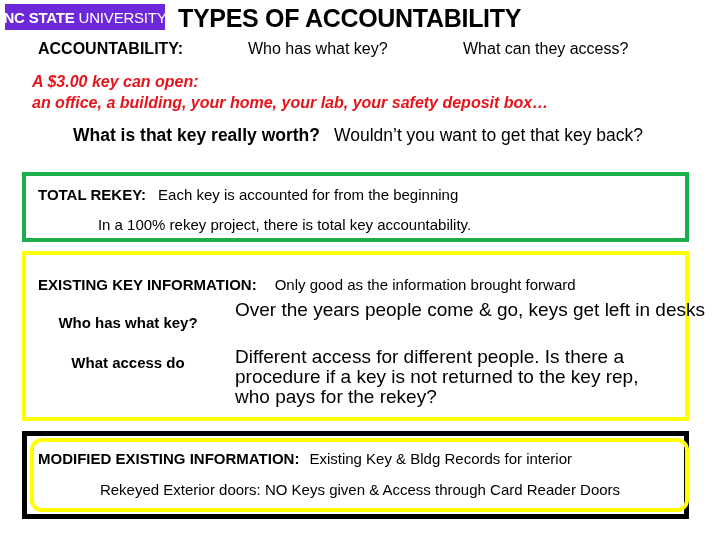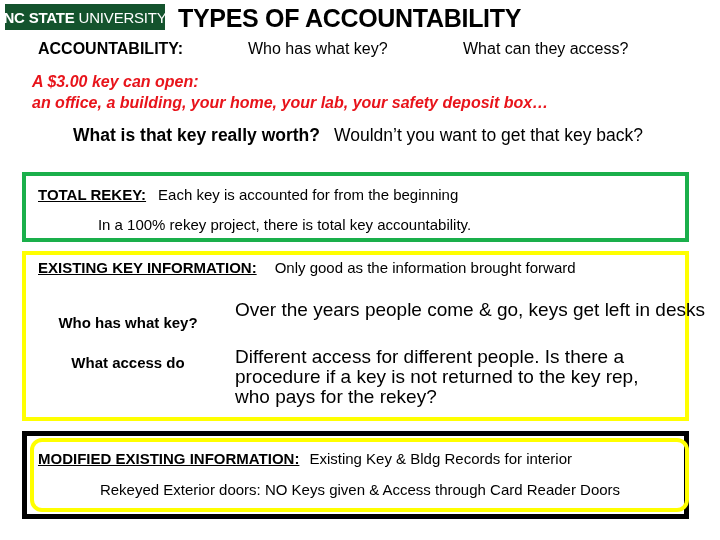--- a/index.html
+++ b/index.html
@@ -2,21 +2,21 @@
 <html><head>
 <meta charset="utf-8">
 <style>
   html, body { margin: 0; padding: 0; }
   body {
     width: 720px; height: 540px; background: #ffffff; position: relative; overflow: hidden;
     font-family: "Liberation Sans", sans-serif; color: #000;
   }
   .abs { position: absolute; }
   .logo {
-    left: 5px; top: 4px; width: 160px; height: 26px; background: #14532d; color: #fff;
+    left: 5px; top: 4px; width: 160px; height: 26px; background: #6d28d9; color: #fff;
     display: flex; align-items: center; justify-content: center; font-size: 15px; letter-spacing: -0.2px;
     white-space: nowrap;
   }
   .logo b { font-weight: bold; margin-right: 4px; }
   .title {
     left: 178px; top: 4px; font-size: 25px; font-weight: bold; white-space: nowrap; letter-spacing: -0.3px;
   }
   .acc-row { top: 40px; font-size: 16px; white-space: nowrap; }
   .acc-label { left: 38px; font-weight: bold; }
   .acc-q1 { left: 248px; }
@@ -31,26 +31,26 @@
   .worth b { margin-right: 14px; }
 
   .box { left: 22px; width: 667px; box-sizing: border-box; }
   .green { top: 172px; height: 70px; border: 4px solid #1aaf4b; }
   .yellow { top: 251px; height: 170px; border: 4px solid #ffff00; }
   .black { top: 431px; height: 88px; border: 5px solid #000; }
   .inner-yellow {
     left: 30px; top: 438px; width: 659px; height: 74px; border: 4px solid #ffff00; border-radius: 12px;
     box-sizing: border-box;
   }
-  .u { text-decoration: underline; font-weight: bold; }
+  .u { font-weight: bold; }
   .txt { font-size: 15px; white-space: nowrap; }
   .g1 { left: 38px; top: 186px; }
   .g1 .u { margin-right: 12px; }
   .g2 { left: 0; width: 569px; text-align: center; top: 216px; }
-  .y1 { left: 38px; top: 259px; }
+  .y1 { left: 38px; top: 276px; }
   .y1 .u { margin-right: 18px; }
   .qlabel { font-weight: bold; font-size: 15px; text-align: center; width: 180px; left: 38px; line-height: 20px; }
   .q1 { top: 313px; }
   .q2 { top: 353px; }
   .ans { left: 235px; font-size: 19px; line-height: 20px; white-space: nowrap; }
   .a1 { top: 300px; }
   .a2 { top: 347px; }
   .m1 { left: 38px; top: 450px; }
   .m1 .u { margin-right: 10px; }
   .m2 { left: 0; width: 720px; text-align: center; top: 481px; }

